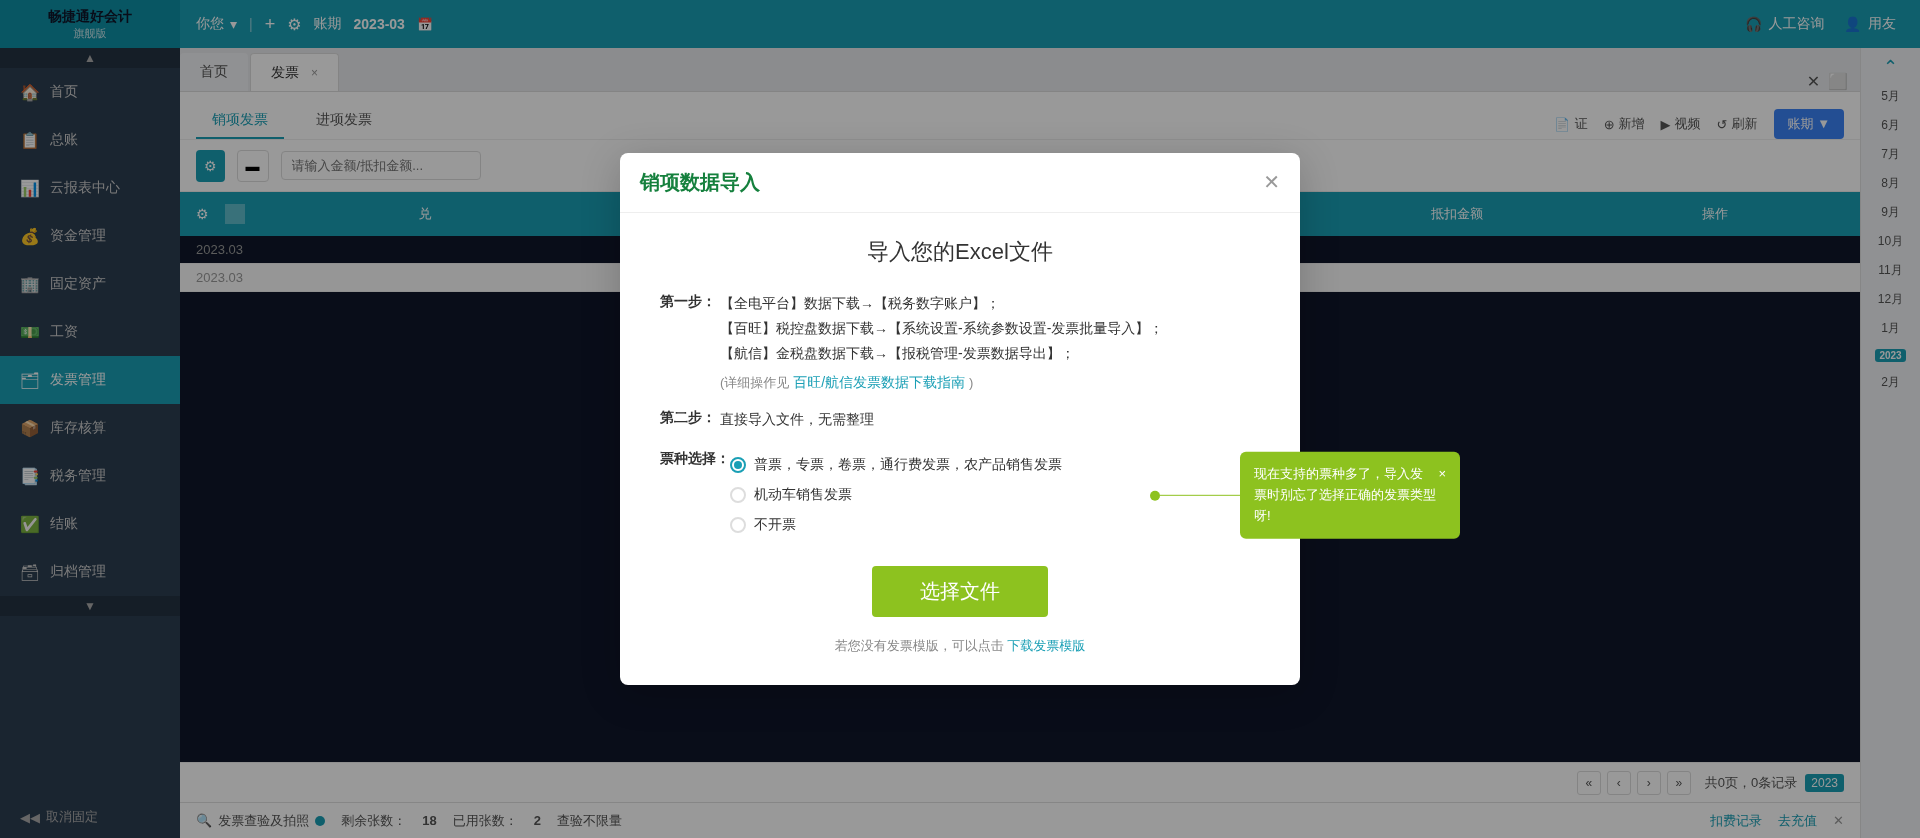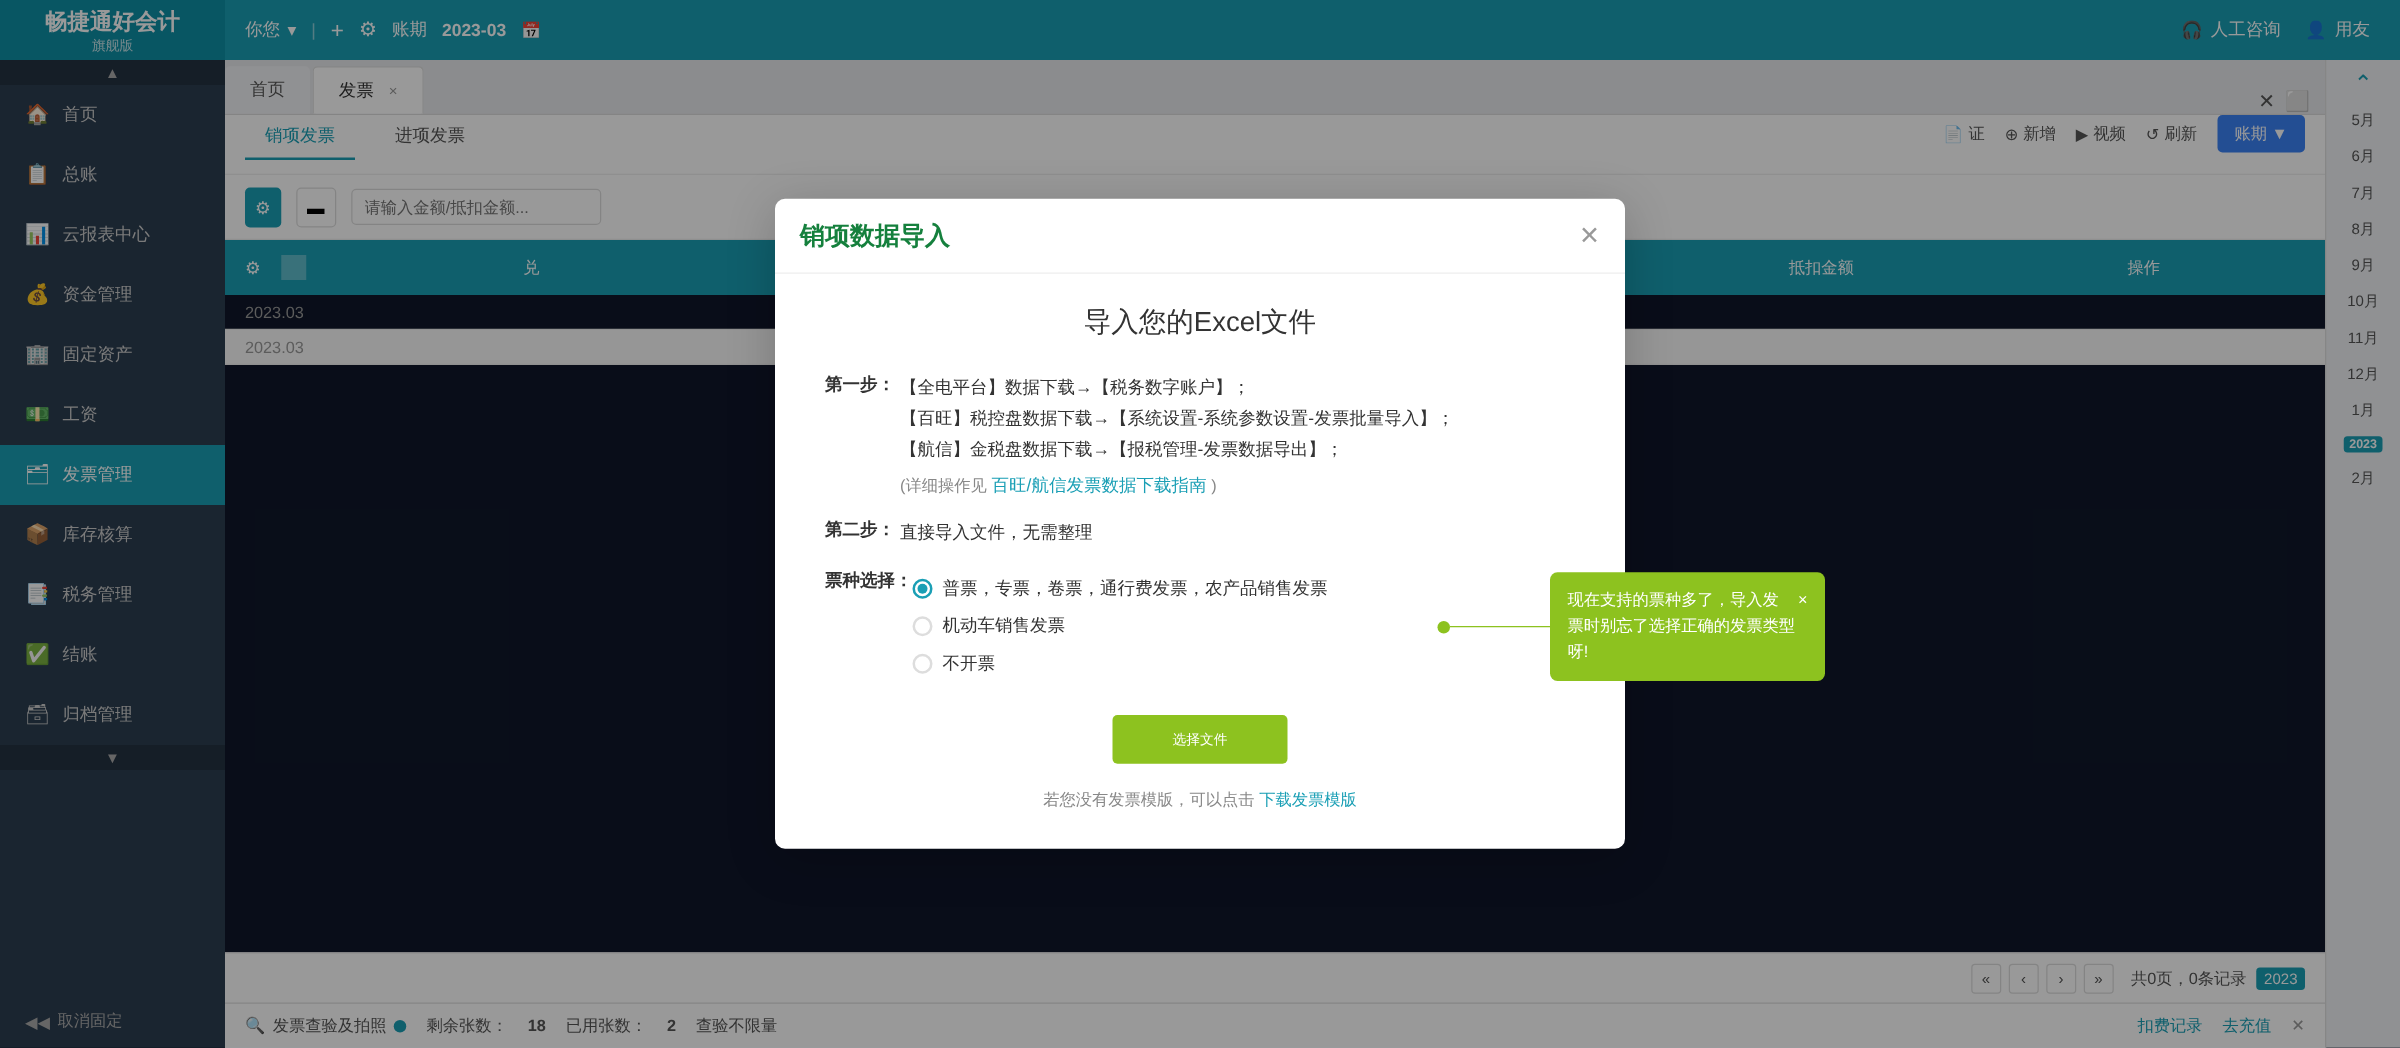--- a/index.html
+++ b/index.html
@@ -51,21 +51,21 @@
     .tab {
       height: 38px; padding: 0 20px; display: flex; align-items: center; gap: 8px;
       font-size: 14px; cursor: pointer; border-radius: 4px 4px 0 0; margin-right: 2px;
     }
     .tab.home { background: #f0f2f5; color: #555; }
     .tab.active { background: white; color: #333; border: 1px solid #ddd; border-bottom: none; }
     .tab-close { color: #999; font-size: 12px; margin-left: 4px; }
 
     
     .toolbar {
-      height: 48px; background: white; display: flex; align-items: flex-start; padding: 0 16px; gap: 16px;
+      height: 48px; background: white; display: flex; align-items: flex-end; padding: 0 16px; gap: 16px;
       border-bottom: 1px solid #eee; flex-shrink: 0;
     }
     .toolbar-tab {
       padding: 8px 16px; font-size: 14px; cursor: pointer; border-bottom: 2px solid transparent; color: #555;
     }
     .toolbar-tab.active { color: #1a9fb5; border-bottom-color: #1a9fb5; }
     .toolbar-right { margin-left: auto; display: flex; align-items: center; gap: 16px; }
     .toolbar-btn { display: flex; align-items: center; gap: 4px; font-size: 13px; color: #555; cursor: pointer; }
     .toolbar-btn.primary { background: #3b82f6; color: white; padding: 6px 14px; border-radius: 4px; }
 
@@ -133,40 +133,40 @@
     .radio-circle {
       width: 16px; height: 16px; border-radius: 50%; border: 2px solid #ddd;
       display: flex; align-items: center; justify-content: center; flex-shrink: 0;
     }
     .radio-circle.checked { border-color: #1a9fb5; }
     .radio-circle.checked::after {
       content: ''; width: 8px; height: 8px; border-radius: 50%; background: #1a9fb5;
     }
     .select-file-btn {
       display: block; margin: 24px auto 20px; background: #8dc21f; color: white;
-      border: none; border-radius: 4px; padding: 12px 48px; font-size: 11px; cursor: pointer;
+      border: none; border-radius: 4px; padding: 12px 48px; font-size: 20px; cursor: pointer;
     }
     .template-note { text-align: center; font-size: 13px; color: #888; }
     .template-link { color: #1a9fb5; cursor: pointer; text-decoration: none; }
 
     
     .period-icon { color: white; font-size: 13px; }
 
     
     .pagination { display: flex; align-items: center; gap: 6px; font-size: 13px; color: #555; }
     .page-btn { width: 24px; height: 24px; border: 1px solid #ddd; border-radius: 3px; display: flex; align-items: center; justify-content: center; cursor: pointer; font-size: 12px; color: #555; background: white; }
     .page-badge { background: #1a9fb5; color: white; padding: 2px 6px; border-radius: 3px; font-size: 12px; }
   </style>
 </head>
 <body>
 
 <div class="top-bar">
   <div class="logo-area">
     <div style="text-align:center">
-      <div style="color:#ffffff;font-size:18px;font-weight:bold;">畅捷通好会计</div>
+      <div style="color:#0f172a;font-size:14px;font-weight:bold;">畅捷通好会计</div>
       <div style="color:rgba(255,255,255,0.75);font-size:11px;text-align:center;">旗舰版</div>
     </div>
   </div>
   <div class="top-center">
     <div class="company-selector">
       <span>你您</span>
       <span>▾</span>
     </div>
     <span class="top-divider">|</span>
     <span style="font-size:18px;color:white;">+</span>

